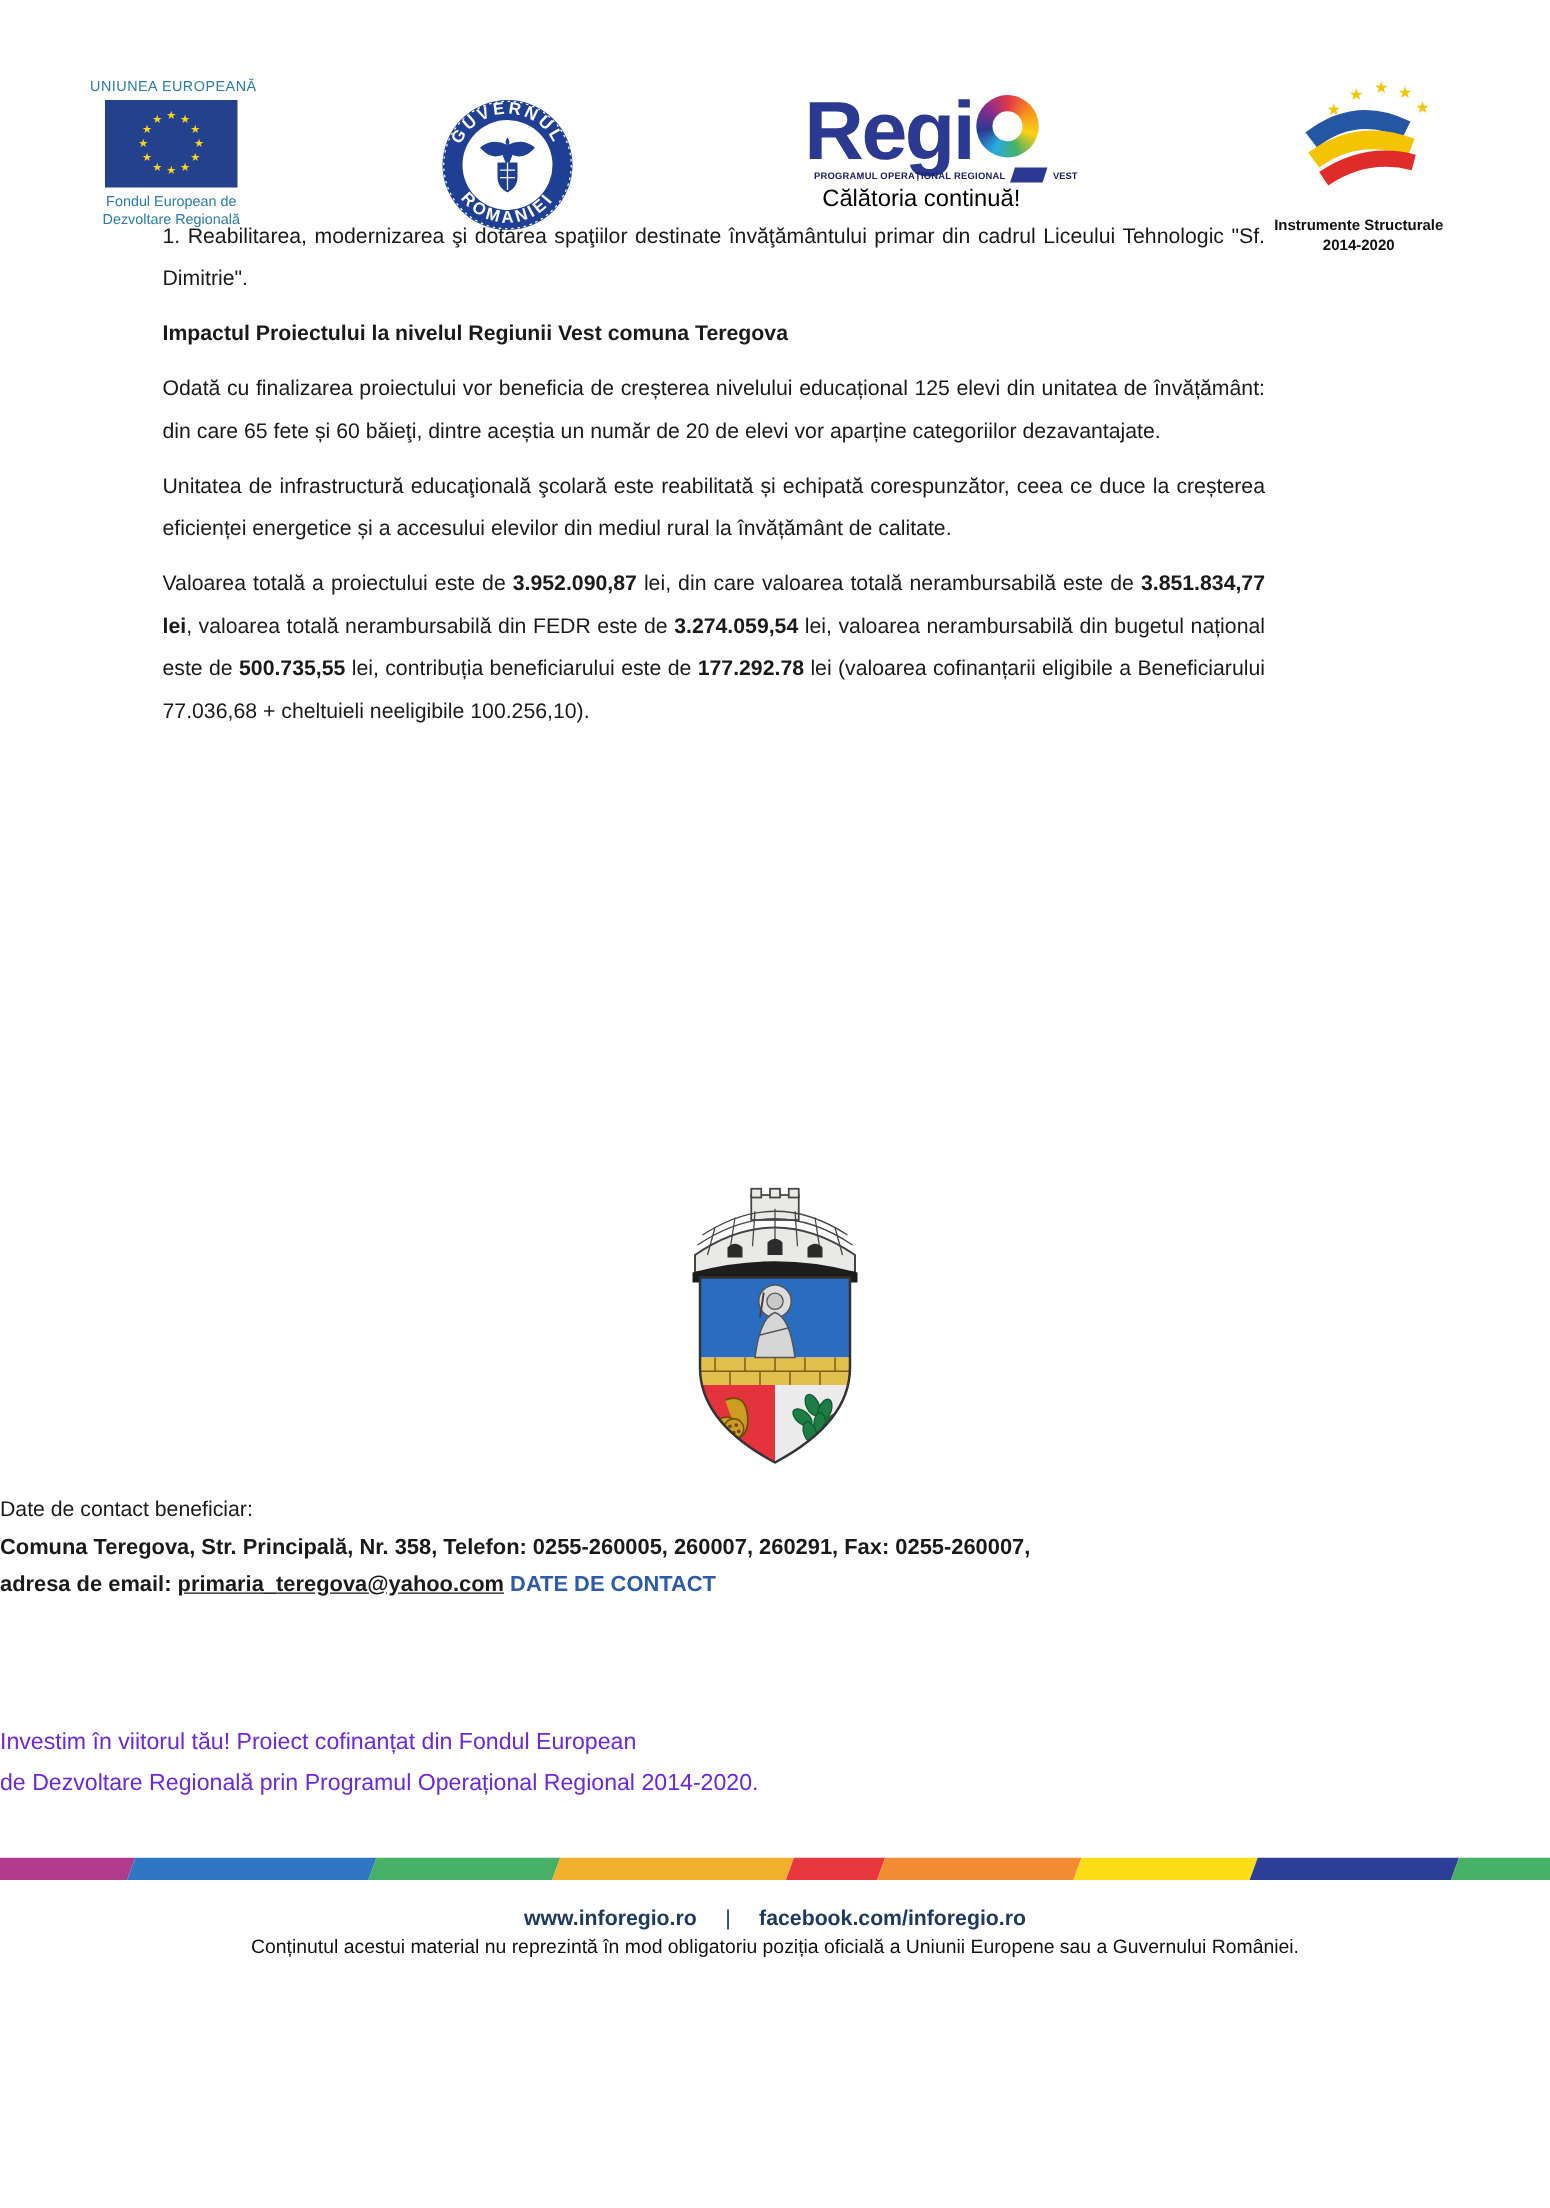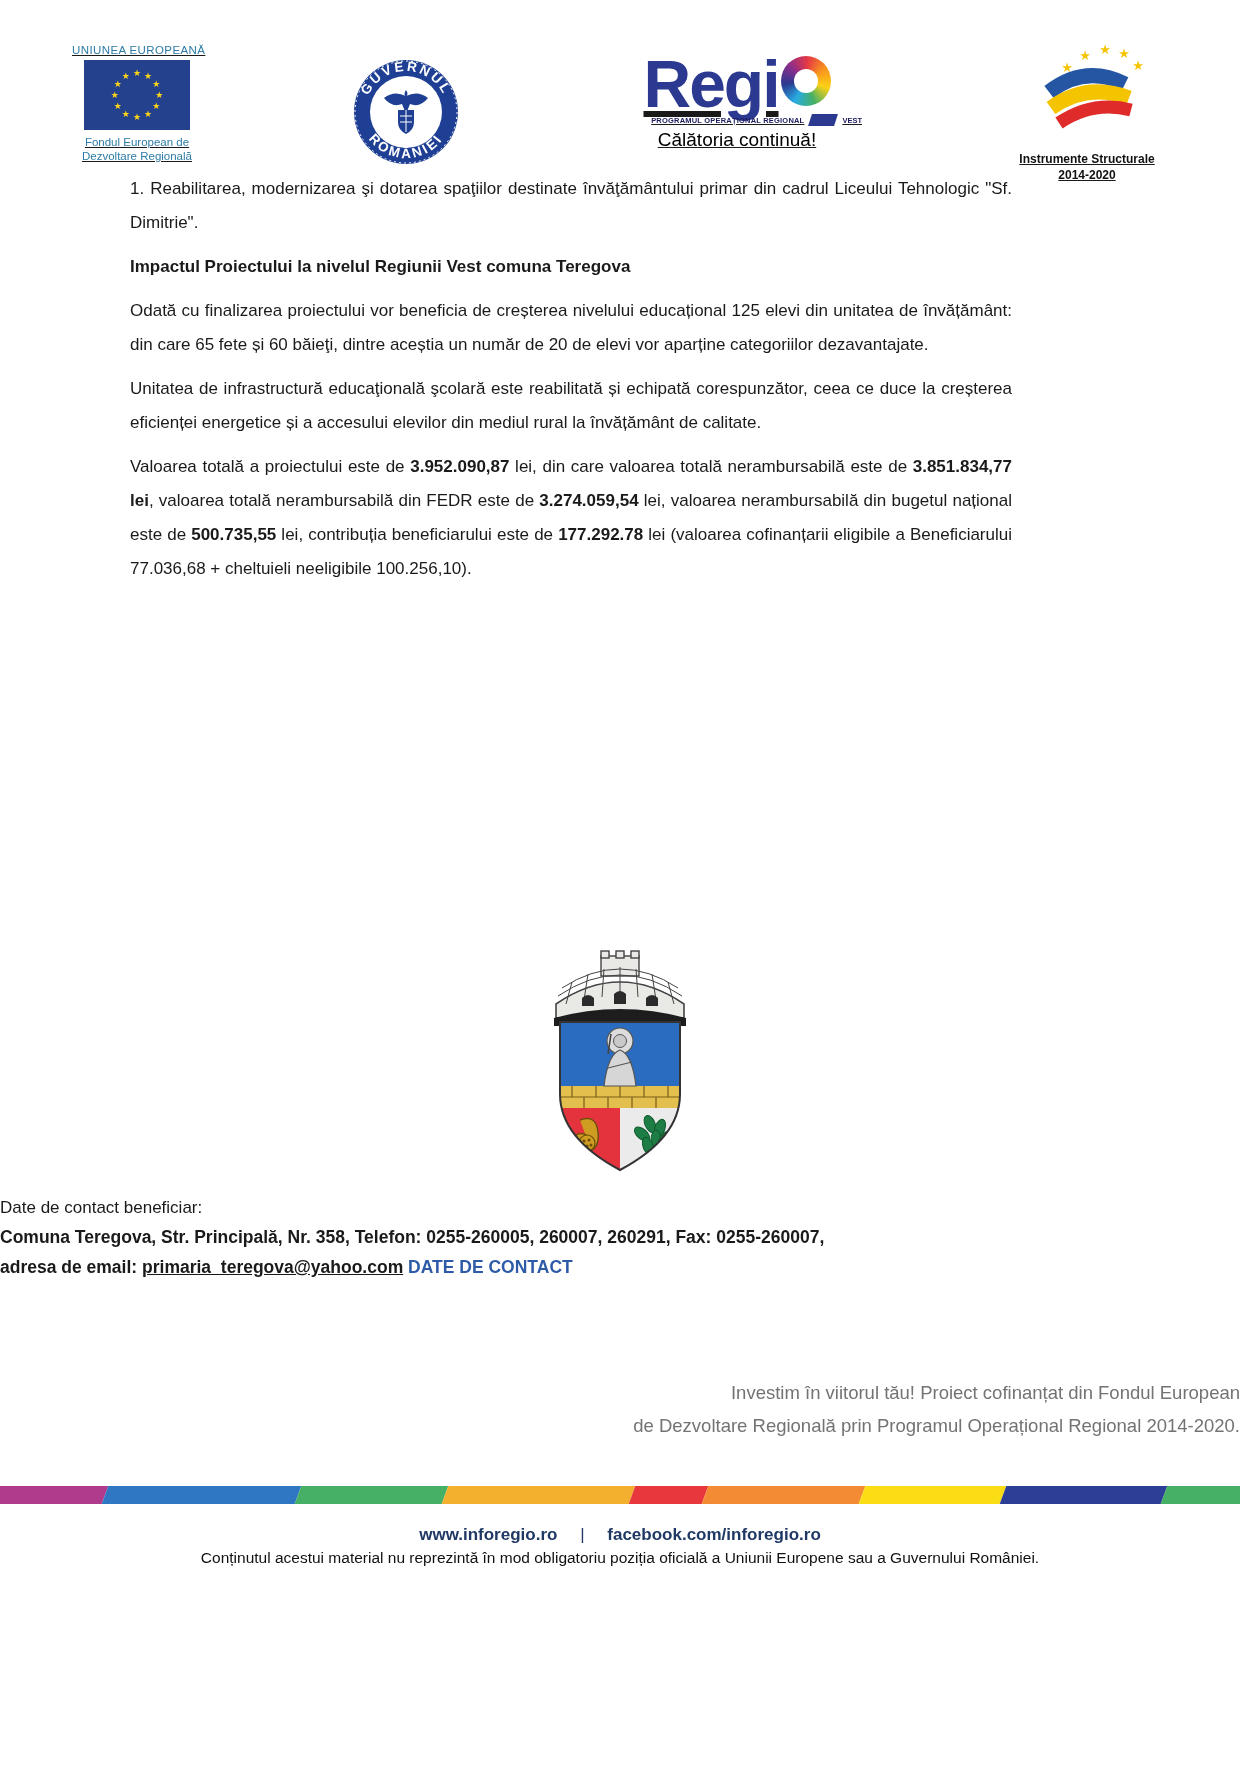--- a/index.html
+++ b/index.html
@@ -4,21 +4,21 @@
 <style>
   * { margin:0; padding:0; box-sizing:border-box; }
   html,body { background:#fff; }
   body {
     width:1240px; height:1766px; margin:0 auto; position:relative;
     font-family:"Liberation Sans", sans-serif; color:#1a1a1a; overflow:hidden;
   }
   
   .logo-row {
     display:flex; justify-content:space-between; align-items:flex-start;
-    padding:44px 78px 0 72px; height:158px;text-decoration:underline;
+    padding:64px 78px 0 72px; height:158px;
   }
   .eu-block { width:130px; text-align:center; }
   .eu-title { font-size:11.5px; letter-spacing:.4px; color:#2d7ba6; margin-bottom:4px; white-space:nowrap; }
   .eu-flag { position:relative; width:106px; height:70px; background:#24418e; margin:0 auto 5px; }
   .eu-star { position:absolute; color:#ffd617; font-size:9px; transform:translate(-50%,-50%); line-height:1; }
   .eu-caption { font-size:11.5px; color:#2d7ba6; line-height:1.25; }
   .gov-block { width:110px; margin-top:14px; }
   .regio-block { width:250px; text-align:center; margin-top:12px; }
   .regio-main { display:flex; align-items:flex-start; justify-content:center; }
   .regio-word { font-size:66px; font-weight:bold; color:#2b3990; letter-spacing:-2px; line-height:.85; }
@@ -39,21 +39,21 @@
   
   .coat-wrap { width:100%; text-align:center; margin-top:356px; height:234px; }
   
   .contact { margin-top:22px; }
   .contact-intro { font-size:17px; }
   .contact-line1 { font-size:17.5px; font-weight:bold; margin-top:9px; }
   .contact-line2 { font-size:17.5px; font-weight:bold; margin-top:9px; }
   .contact-email { text-decoration:underline; color:#1a1a1a; cursor:pointer; }
   .contact-tag { color:#2e5ba8; }
   
-  .invest { text-align:right; margin-top:98px; font-size:18.5px; color:#737373; line-height:33px; }
+  .invest { text-align:left; margin-top:98px; font-size:18.5px; color:#6d28d9; line-height:33px; }
   .rainbow { position:relative; width:100%; height:18px; margin-top:44px; overflow:hidden; white-space:nowrap; font-size:0; }
   .rainbow .seg { display:inline-block; height:18px; transform:skewX(-20deg); }
   .links-row { text-align:center; margin-top:21px; font-size:17px; font-weight:bold; color:#1f3864; }
   .links-row .sep { margin:0 18px; font-weight:normal; }
   .disclaimer { text-align:center; margin-top:4px; font-size:15.5px; color:#111; }
 </style>
 </head>
 <body>
 
 <div class="logo-row">

